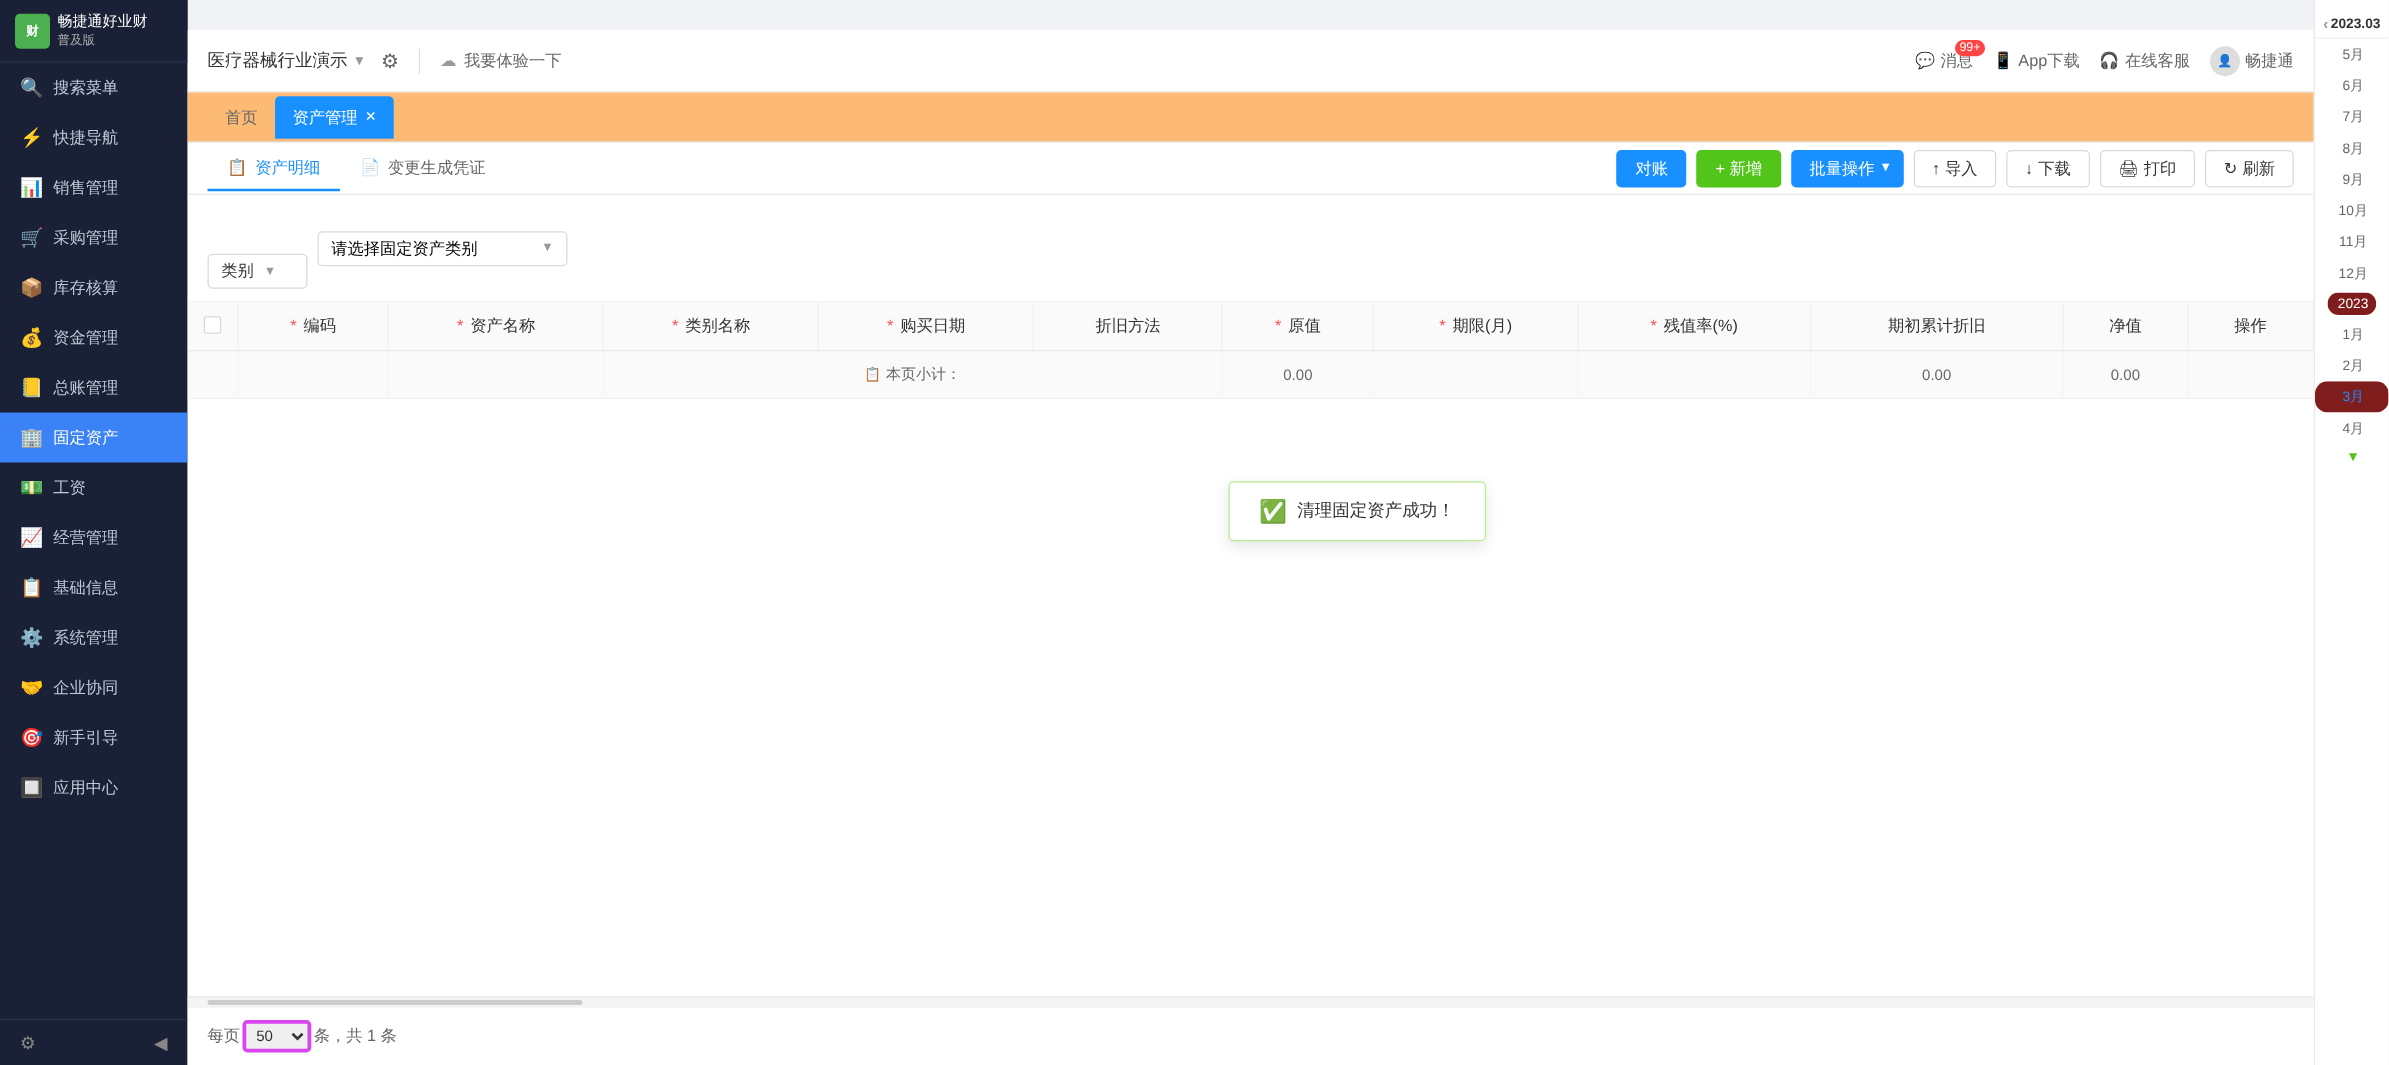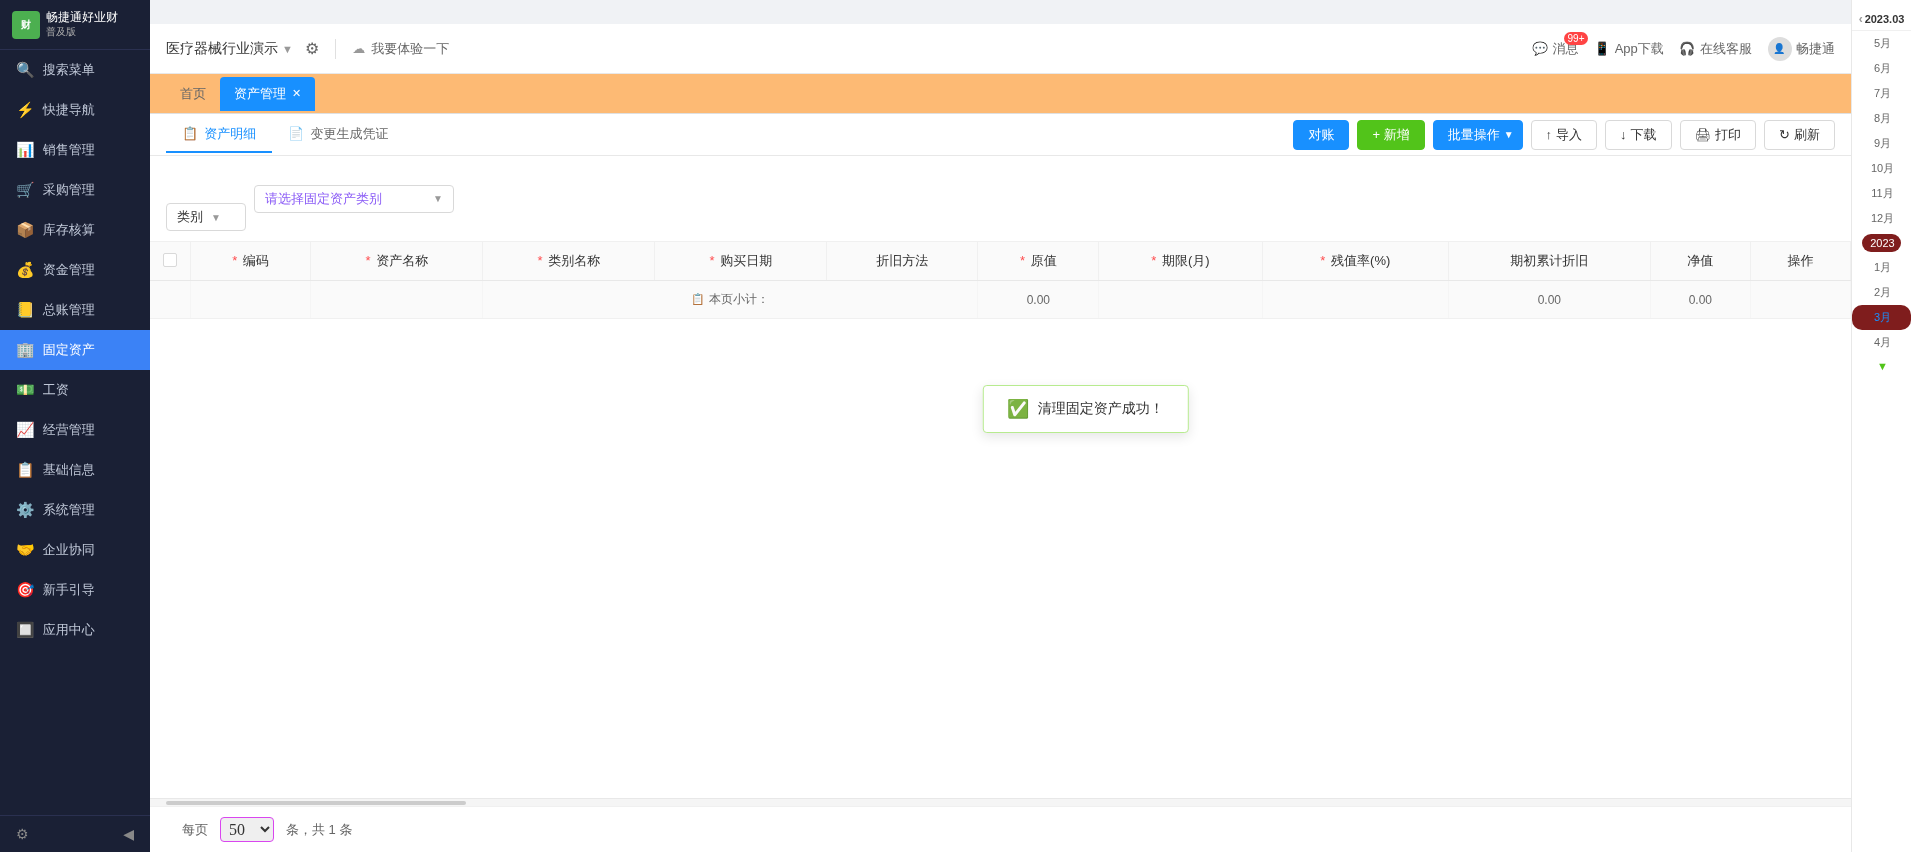--- a/index.html
+++ b/index.html
@@ -293,33 +293,33 @@
       gap: 8px;
       box-shadow: 0 4px 12px rgba(0,0,0,0.1);
       z-index: 100;
       font-size: 14px;
       color: #333;
     }
     .toast .check-icon { color: #52c41a; font-size: 18px; }
 
     
     .pagination {
-      padding: 10px 32px;
+      padding: 10px 16px;
       border-top: 1px solid #f0f0f0;
       display: flex;
       align-items: center;
-      gap: 12px;
+      gap: 2px;
       font-size: 13px;
       color: #666;
       flex-shrink: 0;
       background: white;
     }
     .pagination select {
-      border: 1px solid #d946ef; border-radius: 4px;
-      padding: 2px 4px; font-size: 16px; color: #333; font-family: Liberation Serif, serif;
+      border: 3px solid #d946ef; border-radius: 4px;
+      padding: 2px 4px; font-size: 12px; color: #333;
     }
 
     
     .timeline-panel {
       width: 60px;
       background: white;
       border-left: 1px solid #e8e8e8;
       display: flex;
       flex-direction: column;
       align-items: center;
@@ -524,21 +524,21 @@
         </button>
       </div>
     </div>
 
     <div class="filter-bar">
       <div class="filter-select">
         <span>类别</span>
         <span style="margin-left:4px;color:#999;font-size:10px;">▼</span>
       </div>
       <div class="filter-input">
-        <span style="color:#8b5cf6;">请选择固定资产类别</span>
+        <span style="color:#000000;">请选择固定资产类别</span>
         <span class="chevron" style="margin-left:auto;color:#999;font-size:10px;">▼</span>
       </div>
     </div>
 
     <div class="table-wrapper">
       <table>
         <thead>
           <tr>
             <th>
               <span class="checkbox"></span>

